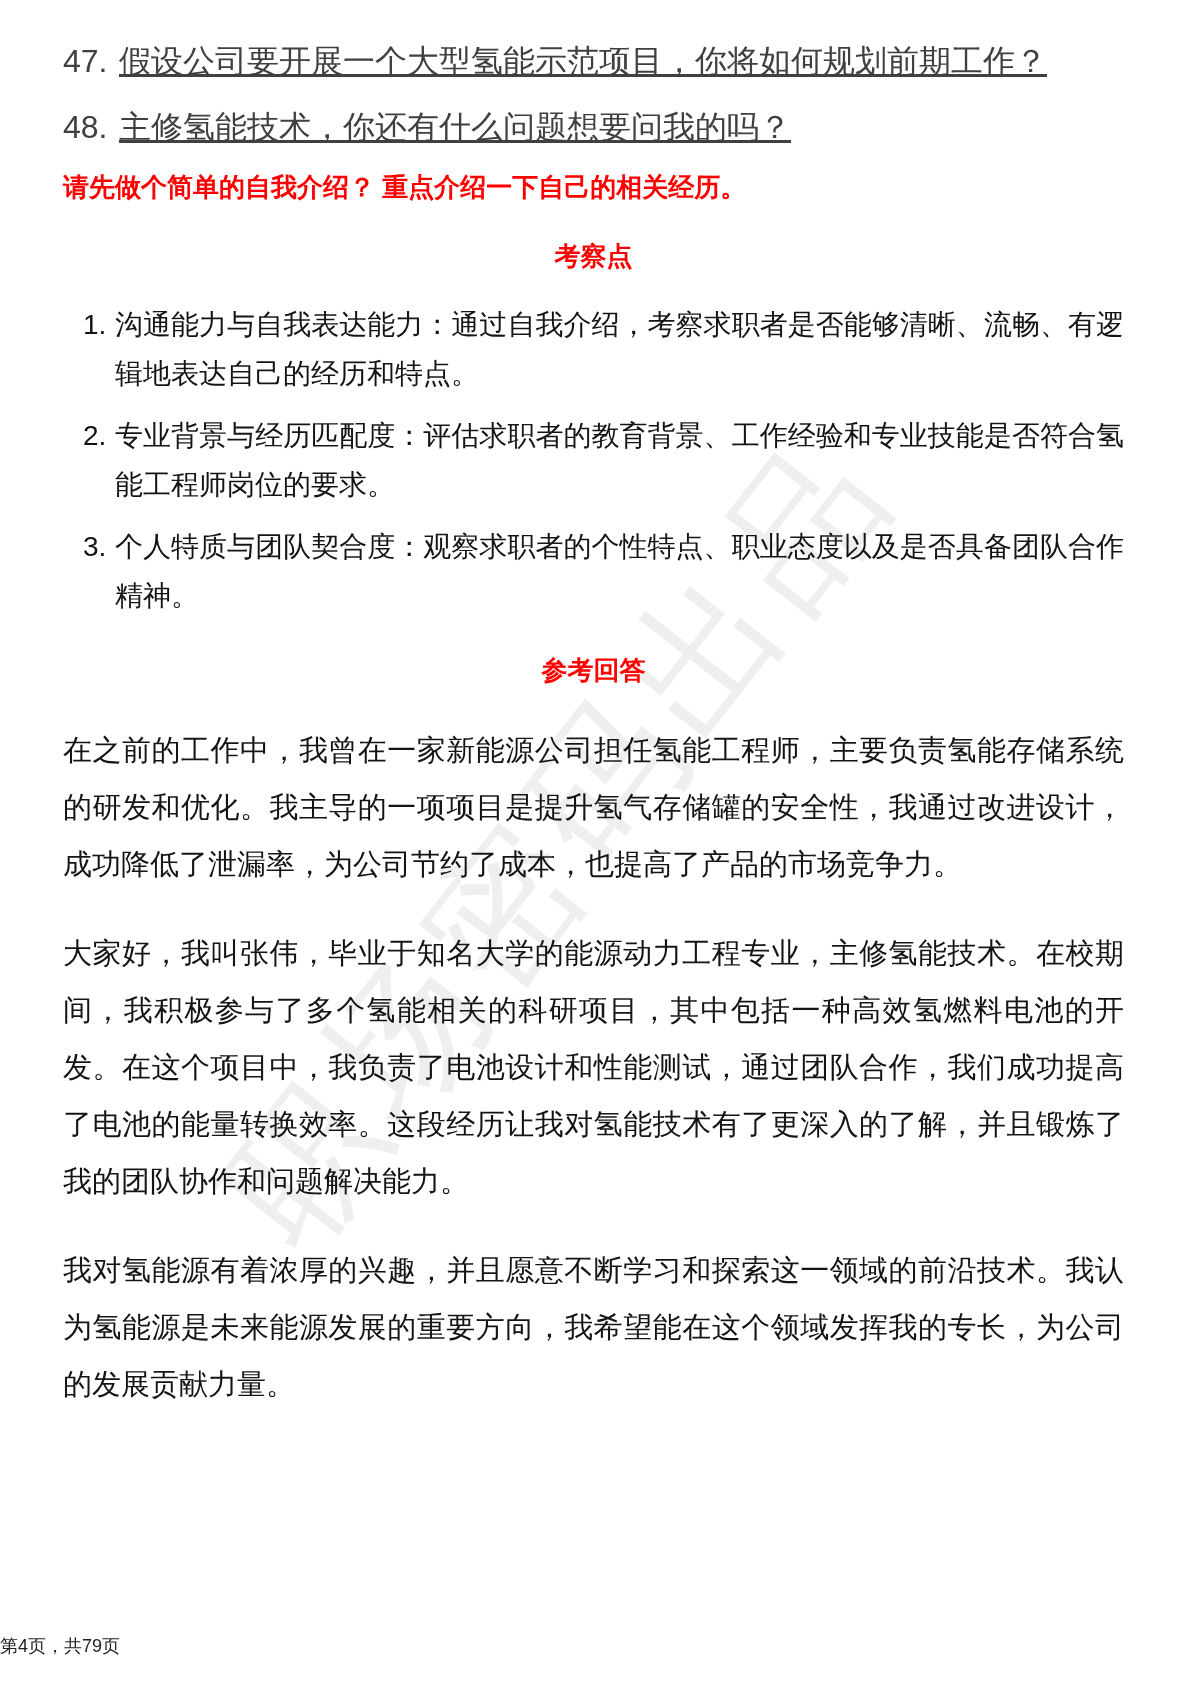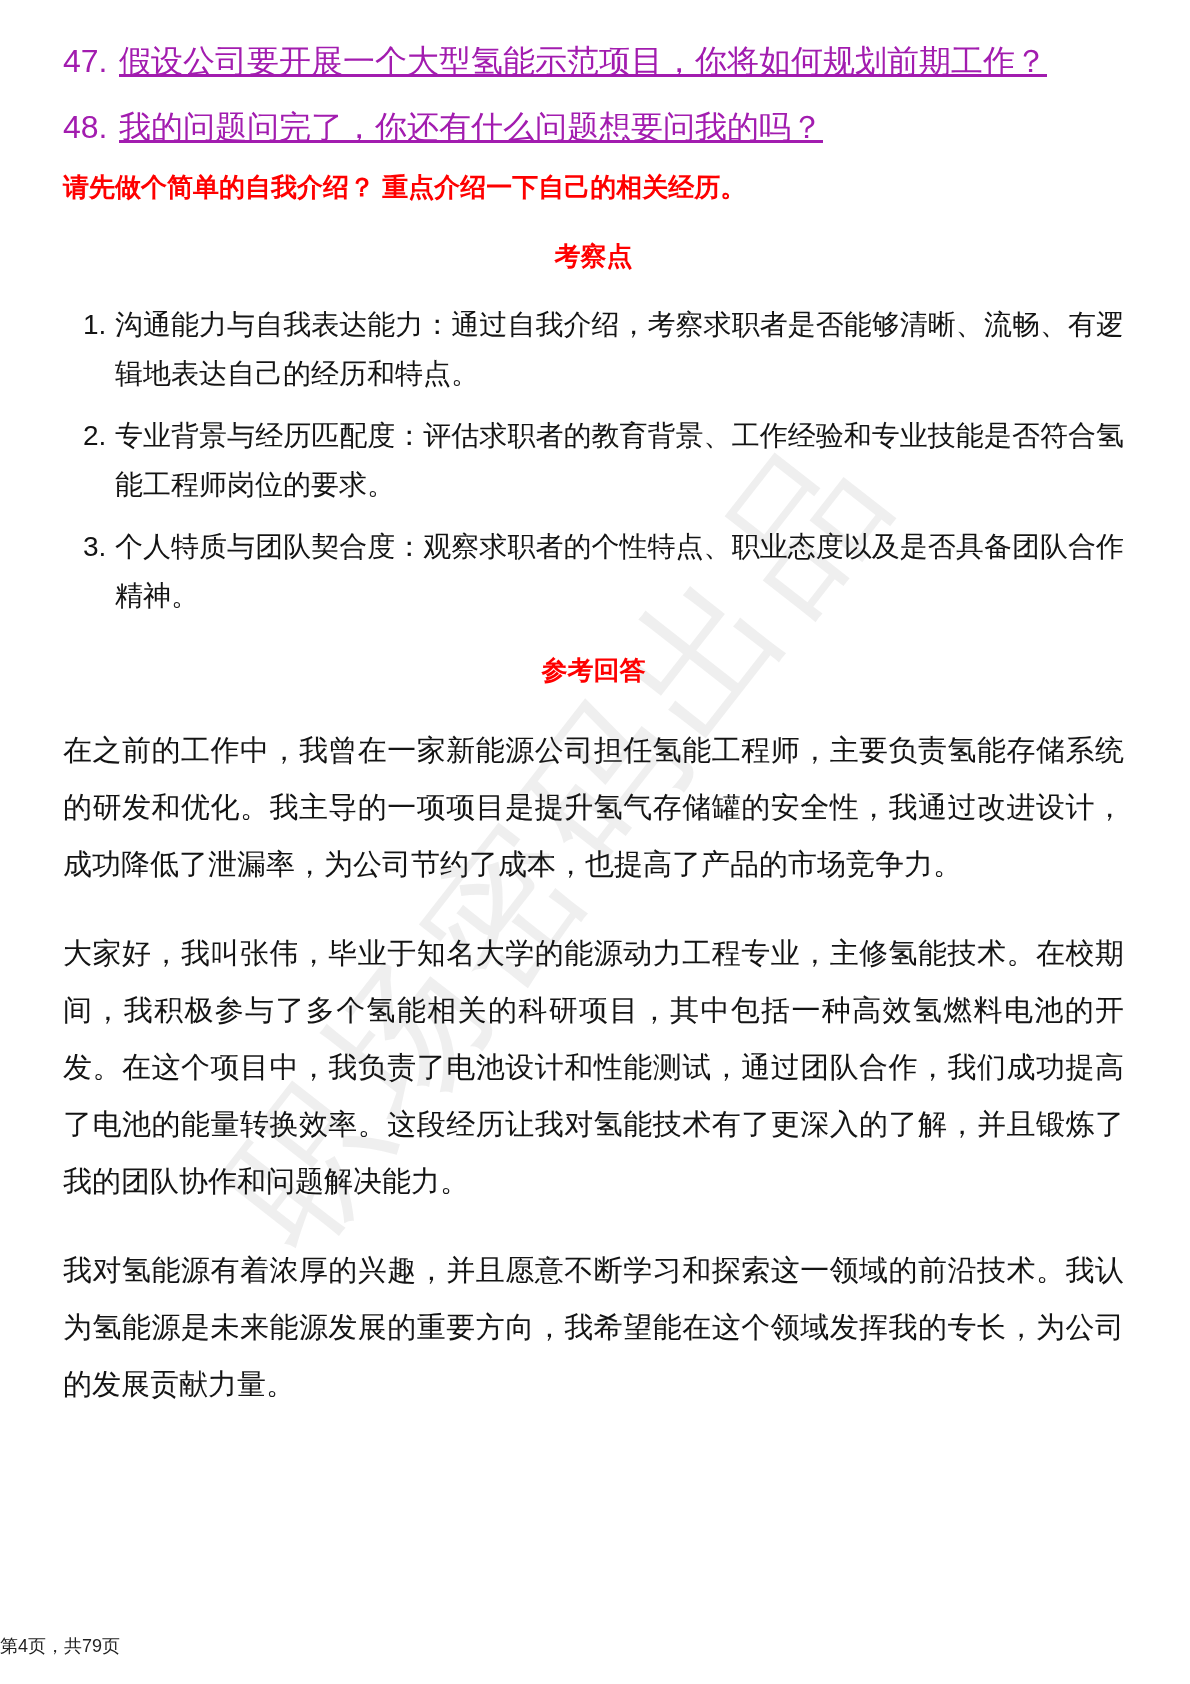--- a/index.html
+++ b/index.html
@@ -33,21 +33,21 @@
     right: 66px;
     top: 36px;
     z-index: 1;
   }
   
   .q-item {
     display: flex;
     font-size: 32px;
     line-height: 50px;
     margin-bottom: 16px;
-    color: #a21caf;
+    color: #404040;
   }
   .q-num {
     flex: 0 0 56px;
   }
   .q-text {
     flex: 1 1 auto;
     text-align: justify;
     text-decoration: underline;
   }
   
@@ -118,21 +118,21 @@
 
   <div class="content">
 
     <div class="q-item">
       <span class="q-num">47.</span>
       <span class="q-text">假设公司要开展一个大型氢能示范项目，你将如何规划前期工作？</span>
     </div>
 
     <div class="q-item">
       <span class="q-num">48.</span>
-      <span class="q-text">我的问题问完了，你还有什么问题想要问我的吗？</span>
+      <span class="q-text">主修氢能技术，你还有什么问题想要问我的吗？</span>
     </div>
 
     <div class="prompt">请先做个简单的自我介绍？ 重点介绍一下自己的相关经历。</div>
 
     <div class="section-title">考察点</div>
 
     <div class="exam-list">
       <div class="exam-item">
         <span class="exam-num">1.</span>
         <span class="exam-text">沟通能力与自我表达能力：通过自我介绍，考察求职者是否能够清晰、流畅、有逻辑地表达自己的经历和特点。</span>

